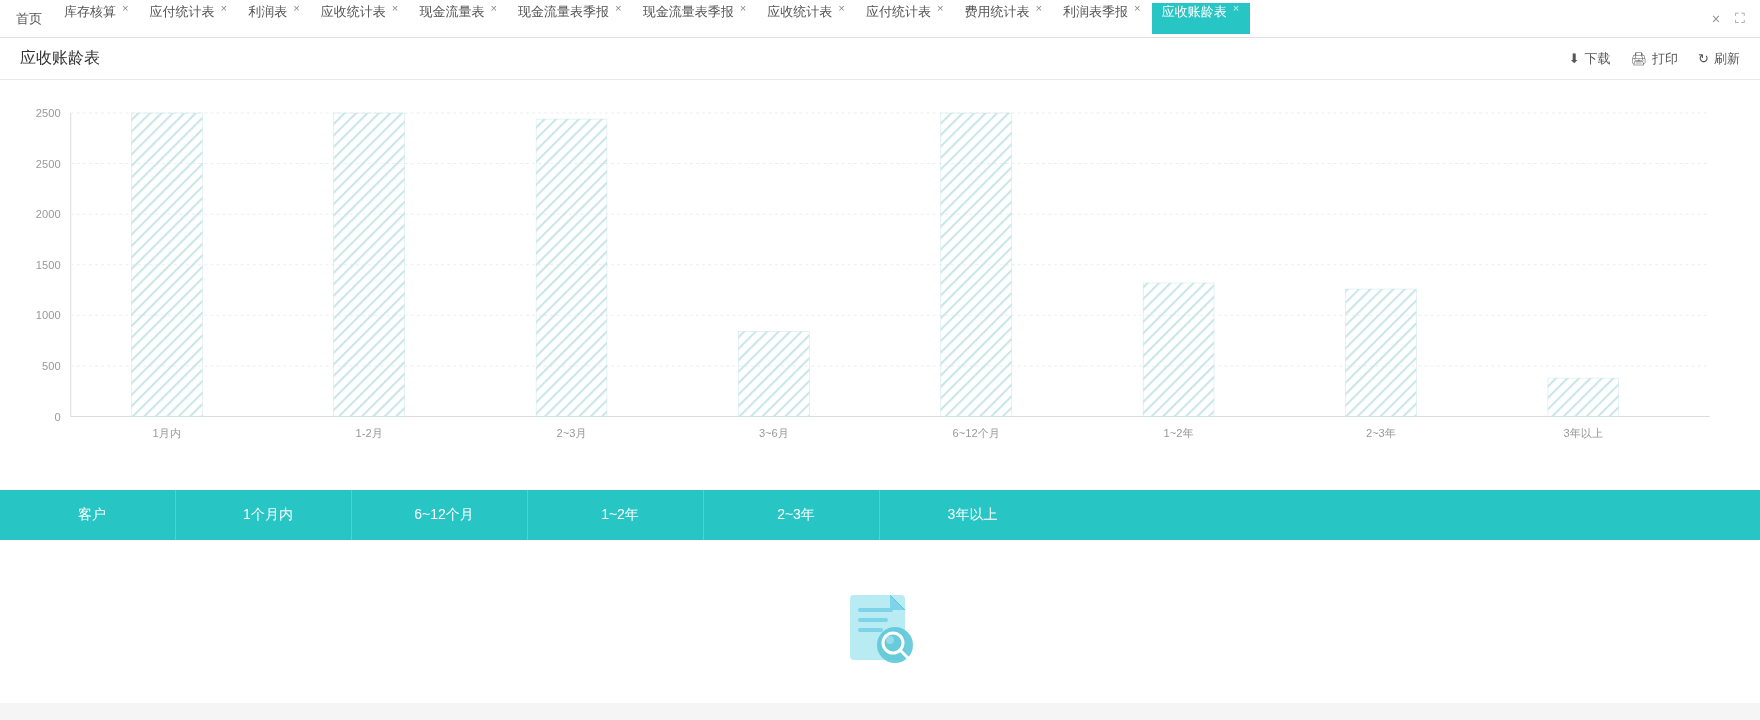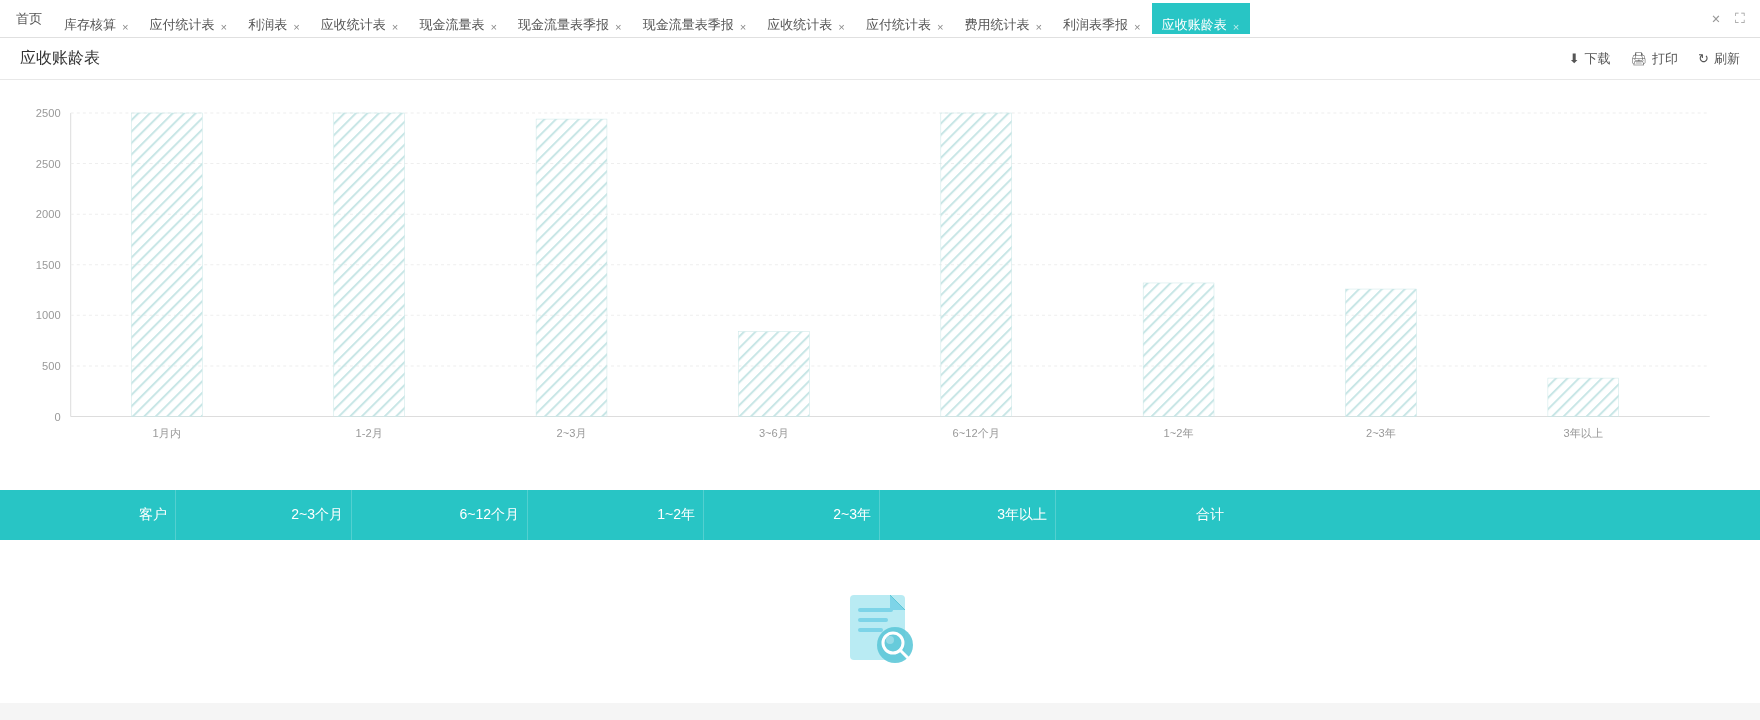--- a/index.html
+++ b/index.html
@@ -13,21 +13,21 @@
       border-bottom: 1px solid #e0e0e0;
       height: 38px;
       padding: 0 4px;
       overflow-x: auto;
       white-space: nowrap;
       font-family: Liberation Mono, monospace;
     }
     .tab-bar::-webkit-scrollbar { height: 0; }
     .tab-item {
       display: inline-flex;
-      align-items: flex-end;
+      align-items: flex-start;
       padding: 0 10px;
       height: 31px;
       font-size: 13px;
       color: #555;
       cursor: pointer;
       border-right: 1px solid transparent;
       flex-shrink: 0;
       gap: 4px;
     }
     .tab-item.active {
@@ -120,21 +120,21 @@
     
     .table-header {
       display: grid;
       grid-template-columns: 1fr 1fr 1fr 1fr 1fr 1fr 1fr 1fr 1fr 1fr;
       background: #28c5c5;
       color: #fff;
       font-size: 14px;
     }
     .th-cell {
       padding: 16px 8px;
-      text-align: right;
+      text-align: center;
       border-right: 1px solid rgba(255,255,255,0.2);
       margin-left: 9px;
     }
     .th-cell:last-child { border-right: none; }
 
     
     .empty-state {
       display: flex;
       flex-direction: column;
       align-items: center;
@@ -274,26 +274,25 @@
       <defs>
         <pattern id="hatch" width="8" height="8" patternUnits="userSpaceOnUse" patternTransform="rotate(45)">
           <line x1="0" y1="0" x2="0" y2="8" stroke="#c8e6e6" stroke-width="4"></line>
         </pattern>
       </defs>
     </svg>
   </div>
 
   <div class="table-header">
     <div class="th-cell">客户</div>
-    <div class="th-cell">2~3个月</div>
+    <div class="th-cell">1个月内</div>
     <div class="th-cell">6~12个月</div>
     <div class="th-cell">1~2年</div>
     <div class="th-cell">2~3年</div>
     <div class="th-cell">3年以上</div>
-    <div class="th-cell">合计</div>
   </div>
 
   <div class="empty-state">
     <div>
       <svg width="100" height="100" viewBox="0 0 100 100" fill="none">
 
         <rect x="20" y="15" width="55" height="65" rx="4" fill="#a8e6f0" opacity="0.8"></rect>
 
         <rect x="28" y="28" width="35" height="4" rx="2" fill="#7dd4e8"></rect>
         <rect x="28" y="38" width="30" height="4" rx="2" fill="#7dd4e8"></rect>

